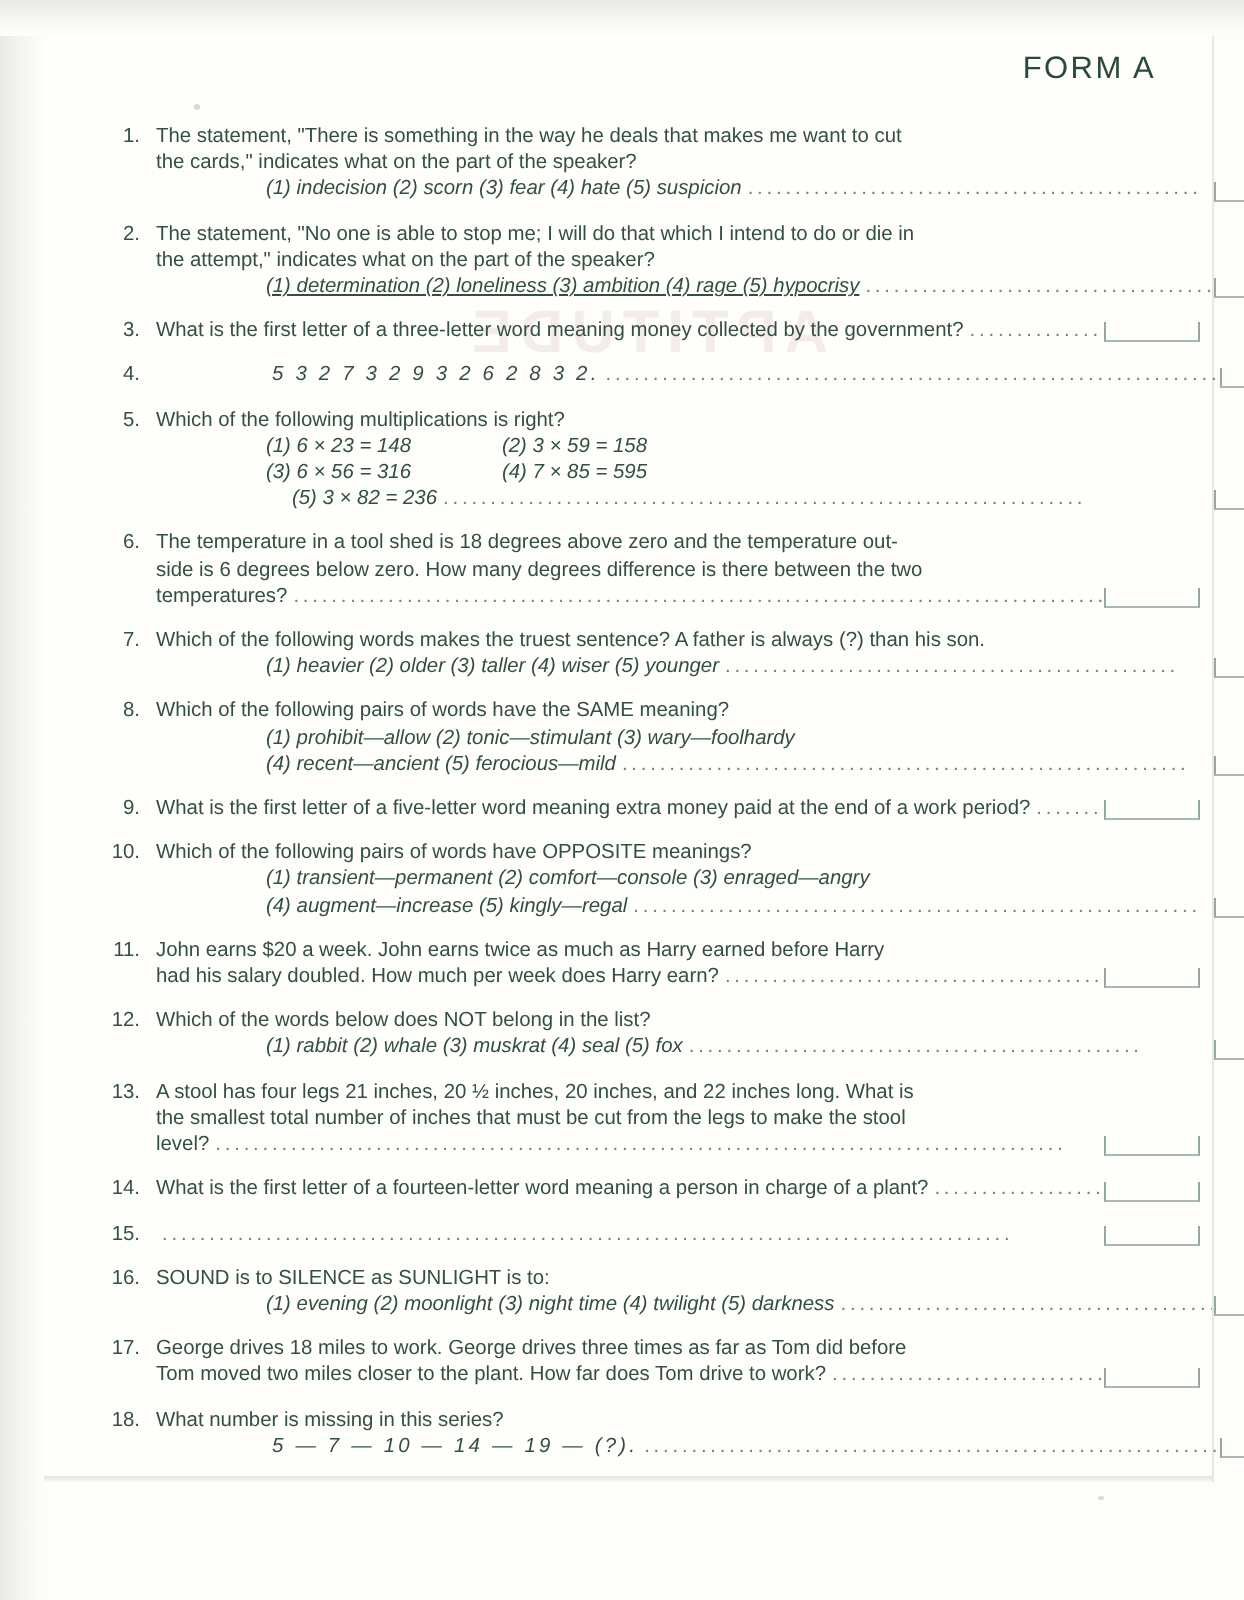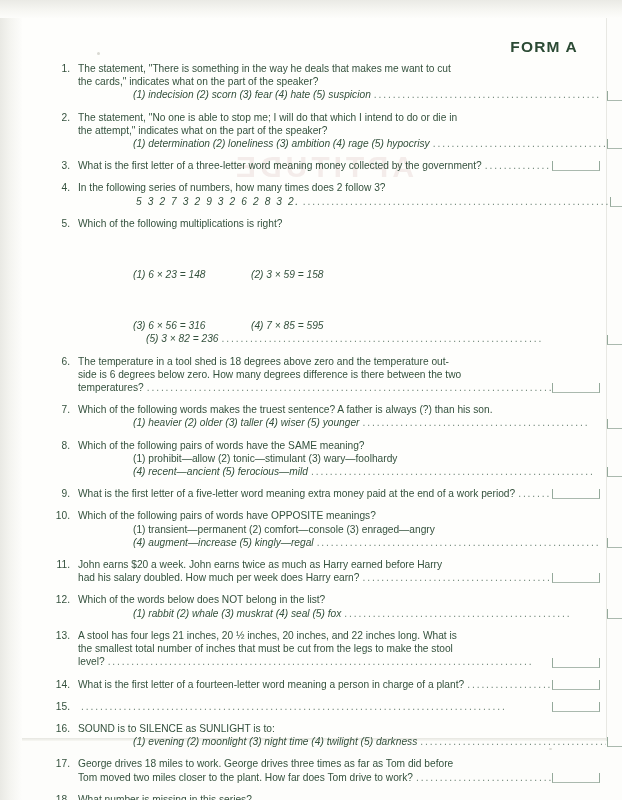--- a/index.html
+++ b/index.html
@@ -74,23 +74,23 @@
   
   #content {
     position: absolute;
     inset: 0;
     color: #33503c;
   }
 
   #form-label {
     position: absolute;
     right: 44px;
-    top: 38px;
+    top: 26px;
     font-size: 15.5px;
-    font-weight: bold;
+    font-weight: normal;
     letter-spacing: 1.2px;
     color: #2b4a34;
   }
 
   #question-list {
     position: absolute;
     left: 0; top: 62px;
     width: 622px;
   }
 
@@ -117,32 +117,32 @@
     line-height: 13.2px;
   }
 
   .q-text {
     display: block;
   }
 
   .opt-line {
     display: block;
     margin-left: 55px;
+    font-style: italic;
   }
 
   
   .math-row {
     display: block;
     margin-left: 55px;
     font-style: italic;
   }
   .math-col {
     display: inline-block;
     min-width: 118px;
-    margin-top: 38px;
   }
 
   
   .leader-row {
     display: flex;
     align-items: flex-end;
     width: 100%;
   }
   .dots {
     flex: 1 1 auto;
@@ -196,40 +196,39 @@
             <span class="answer-box"></span>
           </div>
         </div>
       </div>
       <div class="question">
         <div class="q-num">2.</div>
         <div class="q-body">
           <span class="q-text">The statement, "No one is able to stop me; I will do that which I intend to do or die in</span>
           <span class="q-text">the attempt," indicates what on the part of the speaker?</span>
           <div class="leader-row " style="margin-left: 55px;">
-            <span class="lead-text" style="font-style: italic;">(1) determination   (2) loneliness   (3) ambition   (4) rage   (5) hypocrisy</span>
+            <span class="lead-text" style="font-style: italic; text-decoration: underline;">(1) determination   (2) loneliness   (3) ambition   (4) rage   (5) hypocrisy</span>
             <span class="dots">................................................</span>
             <span class="answer-box"></span>
           </div>
         </div>
       </div>
       <div class="question">
         <div class="q-num">3.</div>
         <div class="q-body">
           <div class="leader-row ">
             <span class="lead-text">What is the first letter of a three-letter word meaning money collected by the government?</span>
             <span class="dots">..........................................................................................</span>
             <span class="answer-box"></span>
           </div>
         </div>
       </div>
       <div class="question">
         <div class="q-num">4.</div>
         <div class="q-body">
-          <span class="q-text">In the following series of numbers, how many times does 2 follow 3?</span>
           <div class="leader-row " style="margin-left: 58px;">
             <span class="lead-text" style="font-style: italic; font-weight: normal; letter-spacing: 1.6px;">5 3 2 7 3 2 9 3 2 6 2 8 3 2.</span>
             <span class="dots">......................................................................</span>
             <span class="answer-box"></span>
           </div>
         </div>
       </div>
       <div class="question">
         <div class="q-num">5.</div>
         <div class="q-body">

